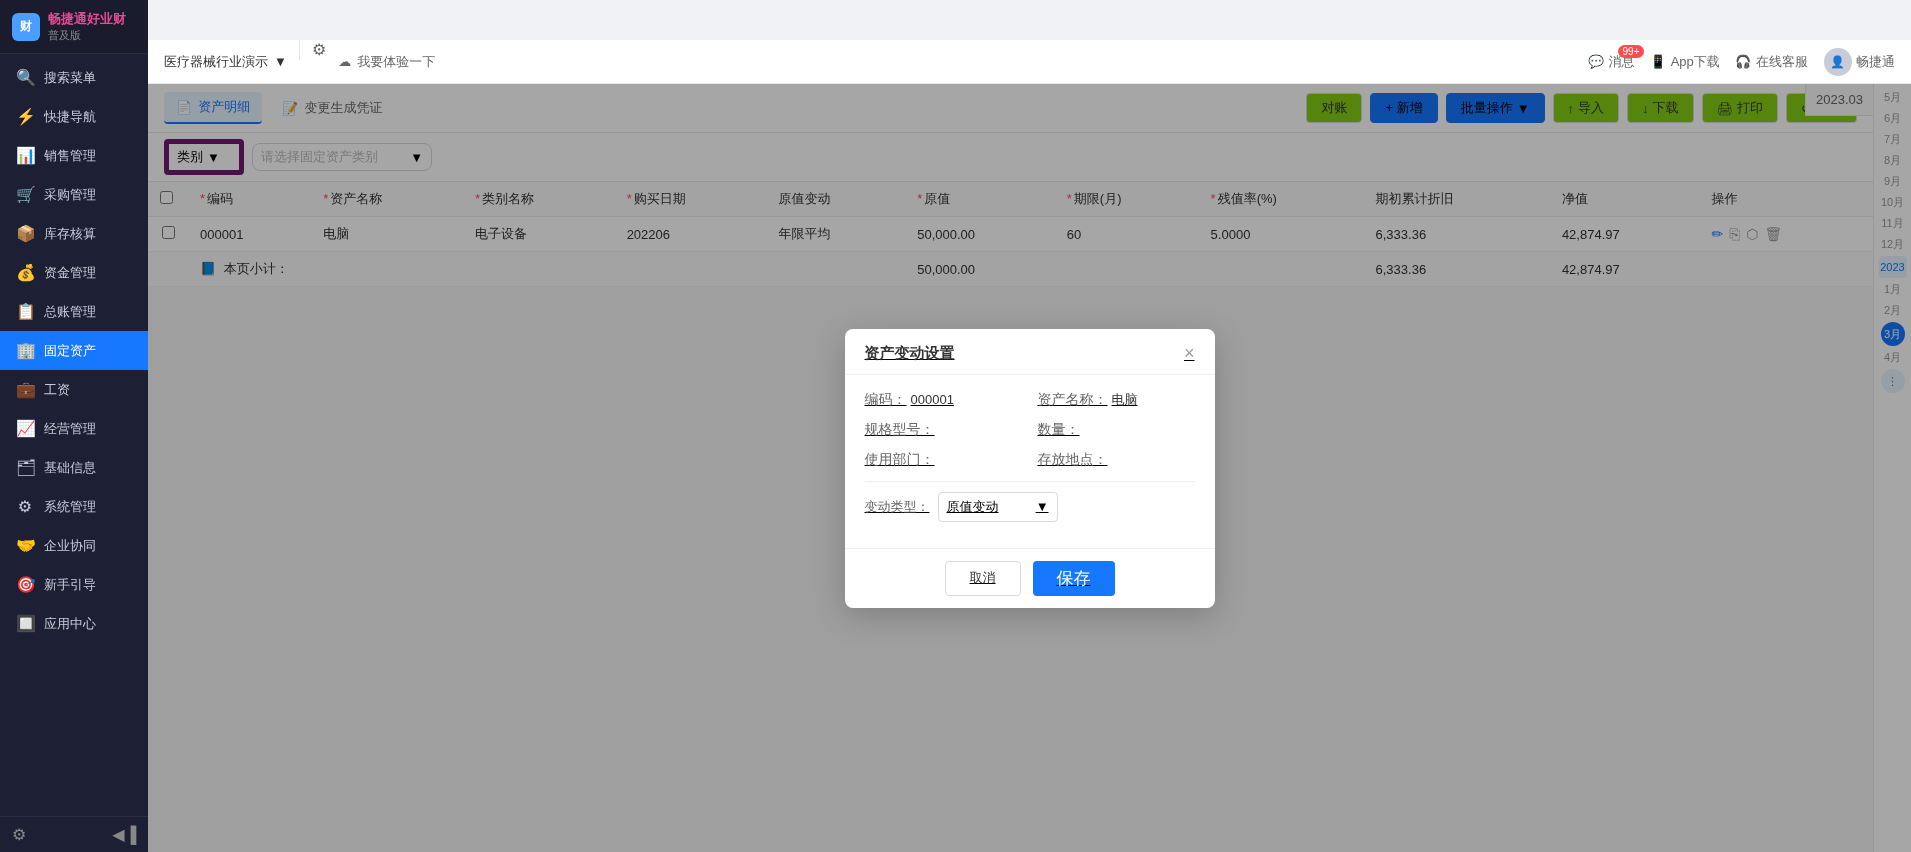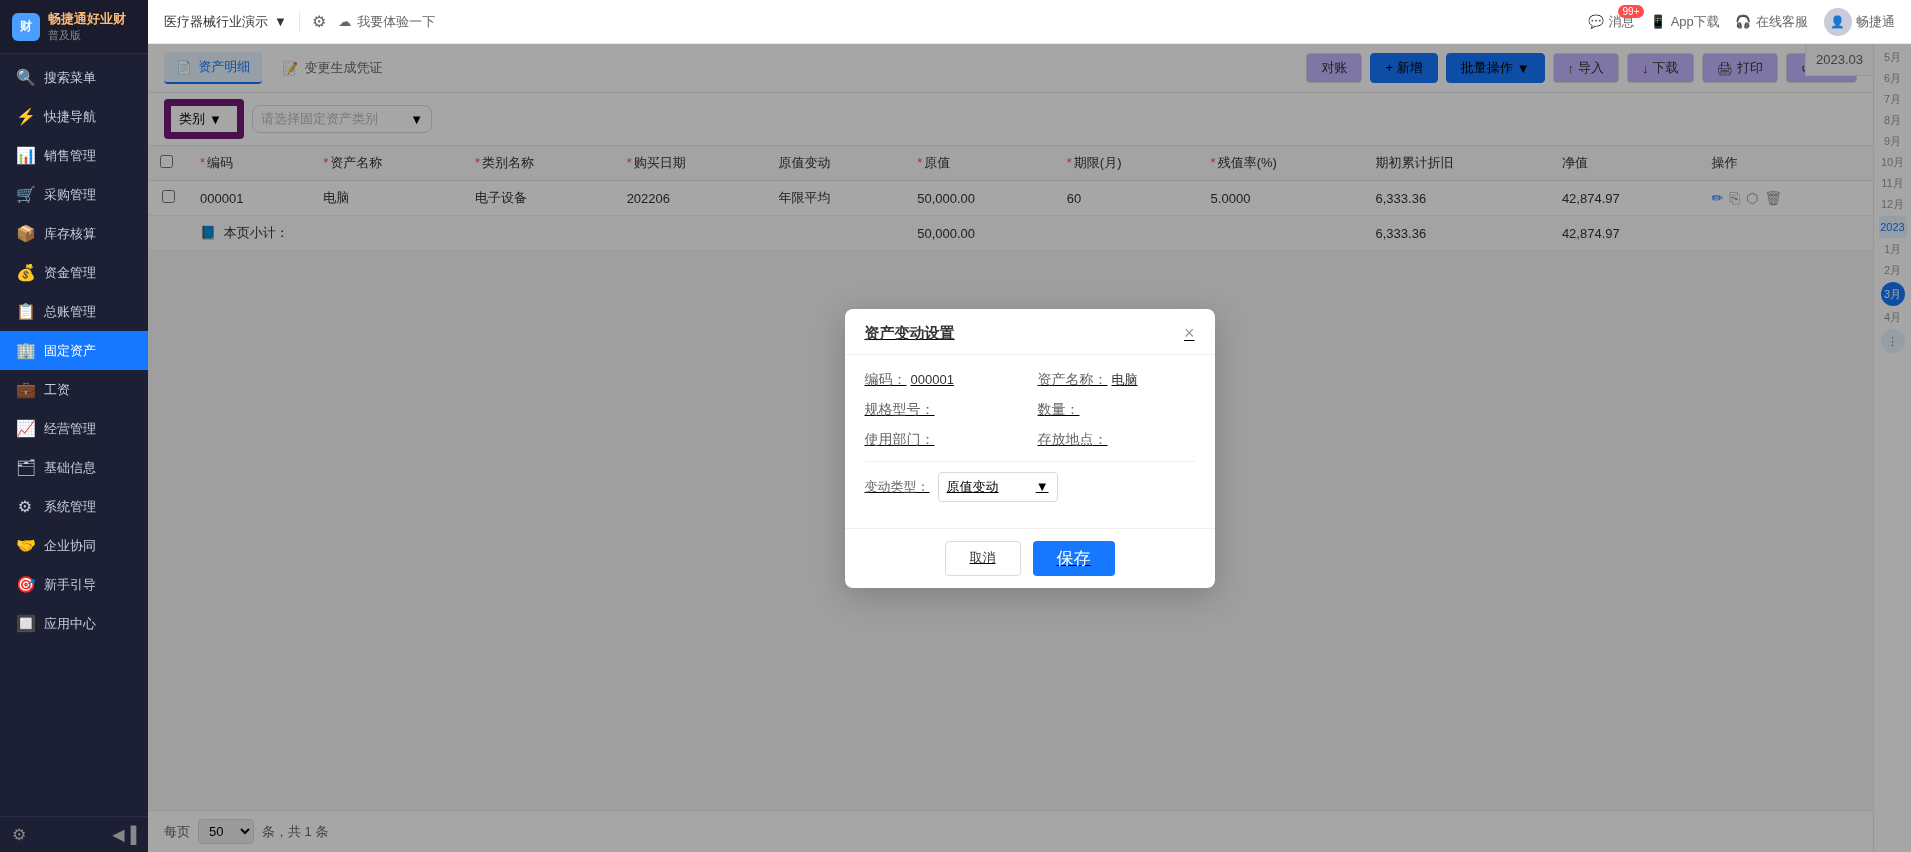--- a/index.html
+++ b/index.html
@@ -24,21 +24,21 @@
       border-bottom: 1px solid #2a2d45;
     }
     .sidebar-logo-icon {
       width: 28px; height: 28px;
       background: #4a9eff;
       border-radius: 6px;
       display: flex; align-items: center; justify-content: center;
       color: white; font-size: 12px; font-weight: bold;
     }
     .sidebar-title-wrap { display: flex; flex-direction: column; }
-    .sidebar-app-name { color: #fdba74; font-size: 13px; font-weight: bold; }
+    .sidebar-app-name { color: #ec4899; font-size: 13px; font-weight: bold; }
     .sidebar-edition { color: #888; font-size: 11px; }
 
     .sidebar-nav { flex: 1; overflow-y: auto; padding: 4px 0; }
     .sidebar-nav::-webkit-scrollbar { width: 4px; }
     .sidebar-nav::-webkit-scrollbar-thumb { background: #3a3d55; }
 
     .nav-item {
       display: flex; align-items: center; gap: 10px;
       padding: 10px 16px;
       cursor: pointer;
@@ -59,24 +59,24 @@
     .sidebar-footer-icon { color: #888; cursor: pointer; font-size: 16px; }
 
     
     .main-area { flex: 1; display: flex; flex-direction: column; overflow: hidden; }
 
     
     .top-header {
       background: #fff;
       height: 44px;
       display: flex;
-      align-items: center;
-      padding: 16px 16px;
+      padding: 0 16px;
       border-bottom: 1px solid #e8e8e8;
       gap: 12px;
+      margin-top: 40px;
     }
     .company-selector {
       display: flex; align-items: center; gap: 6px;
       cursor: pointer; color: #333; font-size: 13px;
     }
     .header-divider { width: 1px; height: 20px; background: #e8e8e8; }
     .settings-icon { color: #666; cursor: pointer; font-size: 16px; }
     .experience-btn {
       display: flex; align-items: center; gap: 6px;
       color: #666; font-size: 13px; cursor: pointer;
@@ -174,32 +174,32 @@
       background: #e6f4ff; color: #1677ff;
       border-bottom: 2px solid #1677ff;
     }
     .toolbar-right { margin-left: auto; display: flex; align-items: center; gap: 8px; }
     .btn {
       padding: 5px 14px; border-radius: 4px; border: 1px solid #d9d9d9;
       background: #fff; cursor: pointer; font-size: 13px; color: #333;
       display: flex; align-items: center; gap: 4px;
     }
     .btn-primary { background: #1677ff; color: #000000; border-color: #1677ff; }
-    .btn-default { background: #c4b5fd; color: #333; }
+    .btn-default { background: #84cc16; color: #333; }
 
     .filter-bar {
       background: #fff;
       padding: 6px 16px;
       display: flex;
       align-items: center;
       gap: 8px;
       border-bottom: 1px solid #e8e8e8;
     }
     .filter-select {
-      border: 7px solid #701a75; border-radius: 4px; padding: 4px 8px;
+      border: 5px solid #701a75; border-radius: 4px; padding: 4px 8px;
       font-size: 13px; background: #fff; cursor: pointer;
       display: flex; align-items: center; gap: 4px; min-width: 80px;
     }
     .filter-input {
       border: 1px solid #d9d9d9; border-radius: 8px; padding: 4px 8px;
       font-size: 13px; background: #fff; min-width: 180px;
       display: flex; align-items: center; gap: 4px;
     }
 
     .data-table { width: 100%; border-collapse: collapse; background: #fff; }
@@ -516,28 +516,20 @@
               <td></td>
               <td></td>
               <td>6,333.36</td>
               <td>42,874.97</td>
               <td></td>
             </tr>
           </tbody>
         </table>
       </div>
 
-      <div class="table-footer">
-        <span>每页</span>
-        <select class="page-select">
-          <option value="50" selected="">50</option>
-          <option value="100">100</option>
-        </select>
-        <span>条，共 1 条</span>
-      </div>
     </div>
 
     <div class="calendar-strip">
       <div class="cal-month">5月</div>
       <div class="cal-month">6月</div>
       <div class="cal-month">7月</div>
       <div class="cal-month">8月</div>
       <div class="cal-month">9月</div>
       <div class="cal-month">10月</div>
       <div class="cal-month">11月</div>

